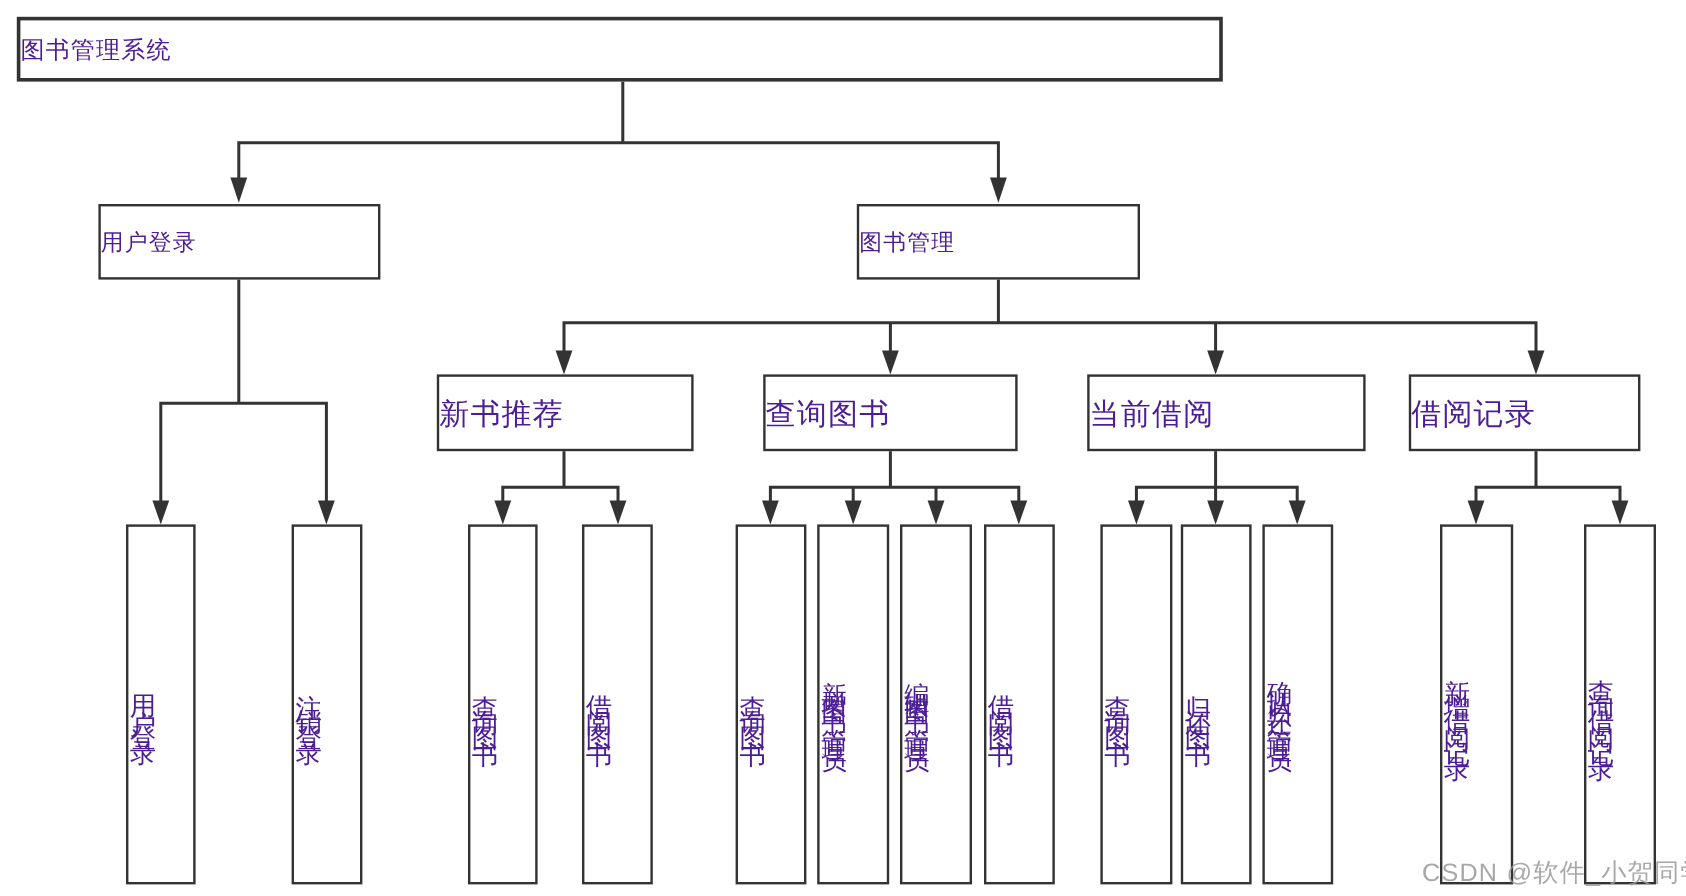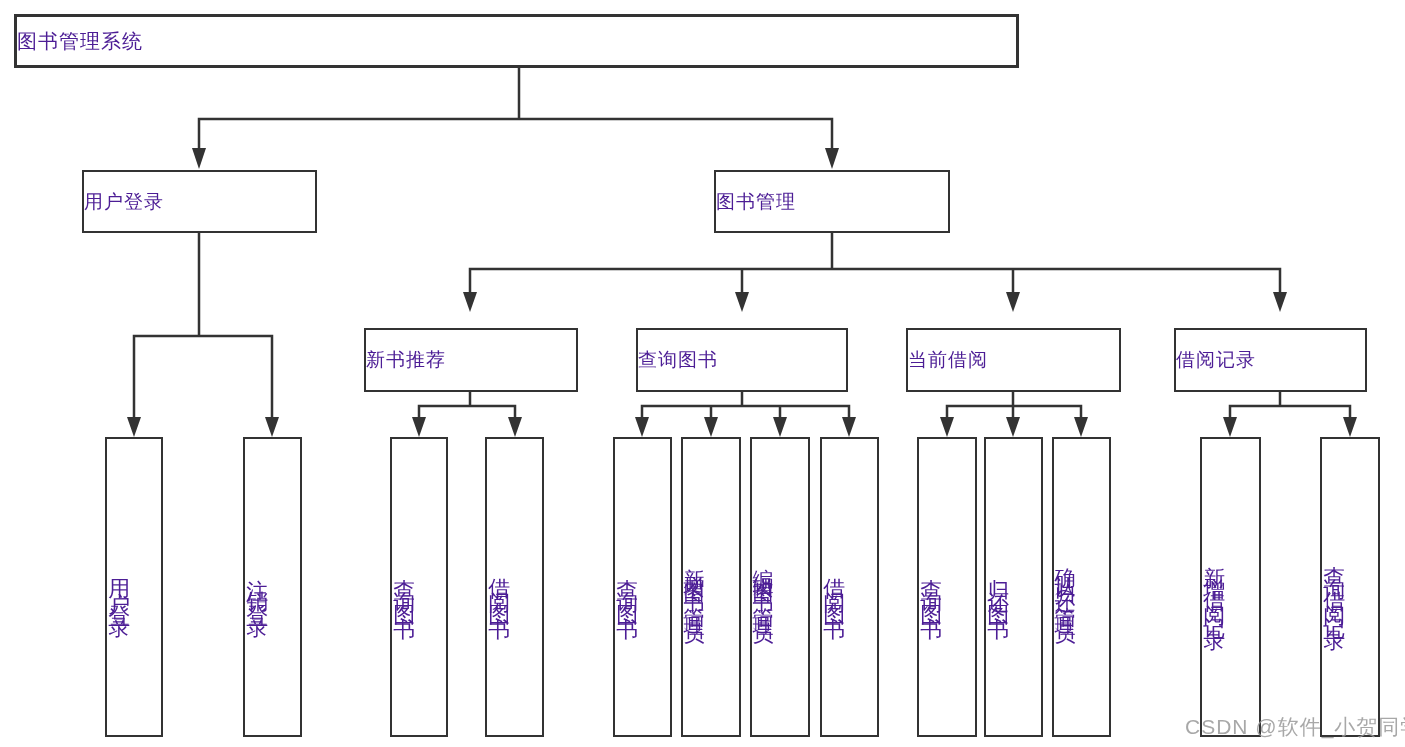--- a/index.html
+++ b/index.html
@@ -16,21 +16,21 @@
   .box{
     position:absolute;
     box-sizing:border-box;
     background:#ffffff;
     border:2px solid #333333;
     display:flex;align-items:center;
     color:#4c1d95;
   }
   .root{border-width:3px;font-size:20px;letter-spacing:1px;}
   .h2{height:63px;top:170px;font-size:19px;letter-spacing:1px;}
-  .h3{height:64px;top:312px;font-size:19px;letter-spacing:1px;margin-top:16px;}
+  .h3{height:64px;top:312px;font-size:25px;letter-spacing:1px;}
   .leaf{top:437px;height:300px;}
   .vlabel{
     writing-mode:vertical-rl;
     text-orientation:mixed;
     font-size:22px;
     letter-spacing:13px;
     line-height:1.1;
   }
   .vlabel.long{font-size:21px;letter-spacing:8px;}
   #watermark{
@@ -102,21 +102,21 @@
   <div class="box h2" style="left:714px;width:236px">
     <span>图书管理</span>
   </div>
 
   <div class="box h3" style="left:364px;width:214px">
     <span>新书推荐</span>
   </div>
   <div class="box h3" style="left:636px;width:212px">
     <span>查询图书</span>
   </div>
-  <div class="box h3" style="left:906px;width:215px">
+  <div class="box h3" style="left:906px;width:232px">
     <span>当前借阅</span>
   </div>
   <div class="box h3" style="left:1174px;width:193px">
     <span>借阅记录</span>
   </div>
 
   <div class="box leaf" style="left:105px;width:58px">
     <span class="vlabel">用户登录</span>
   </div>
   <div class="box leaf" style="left:243px;width:59px">

